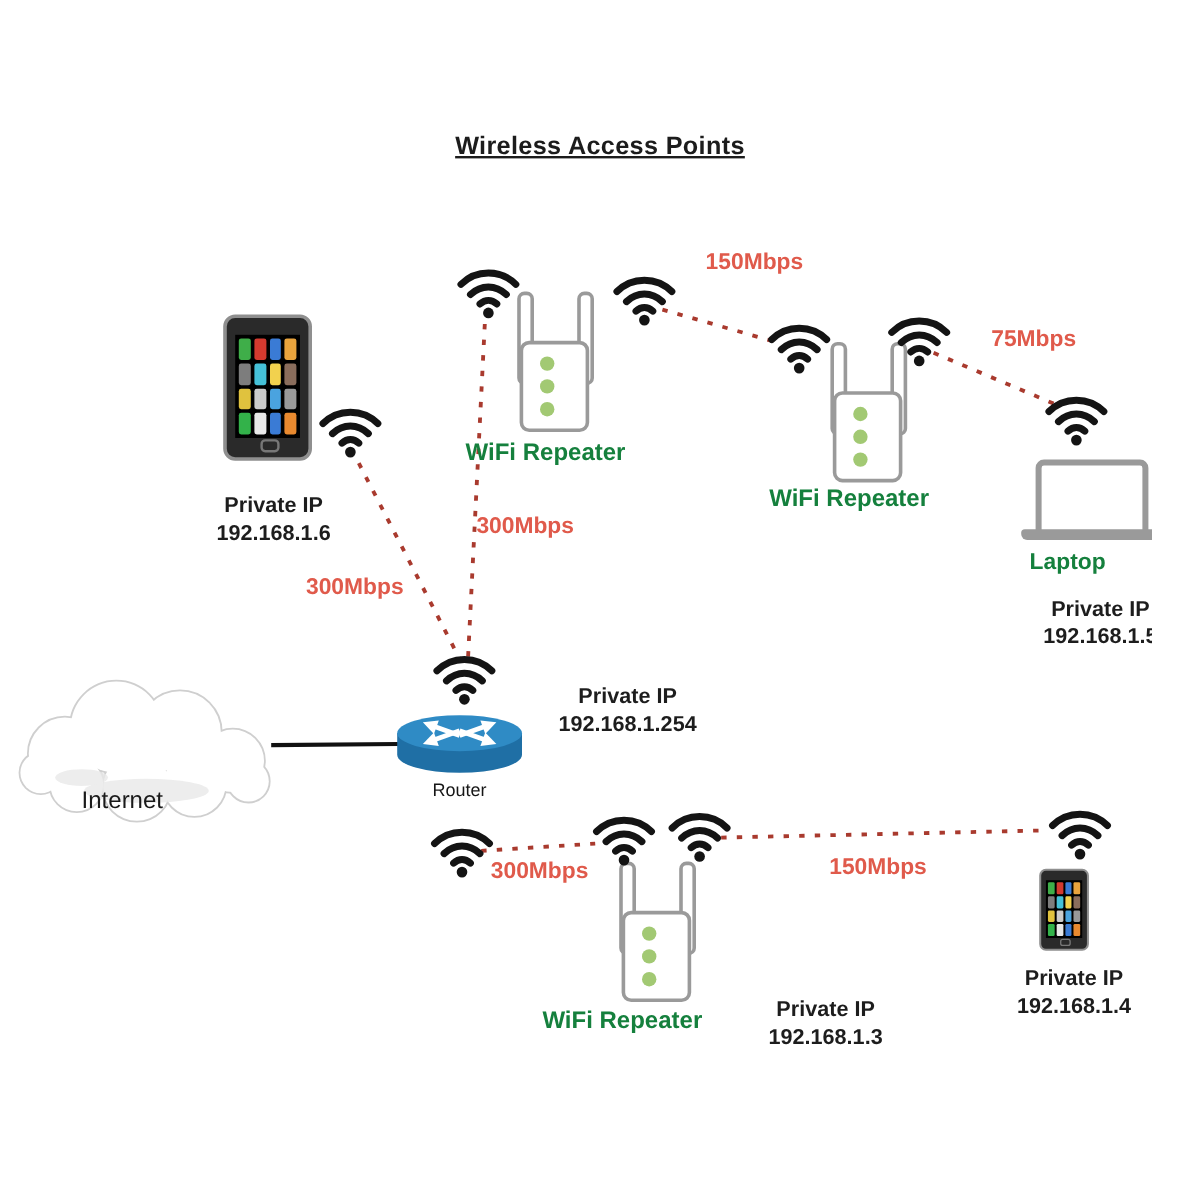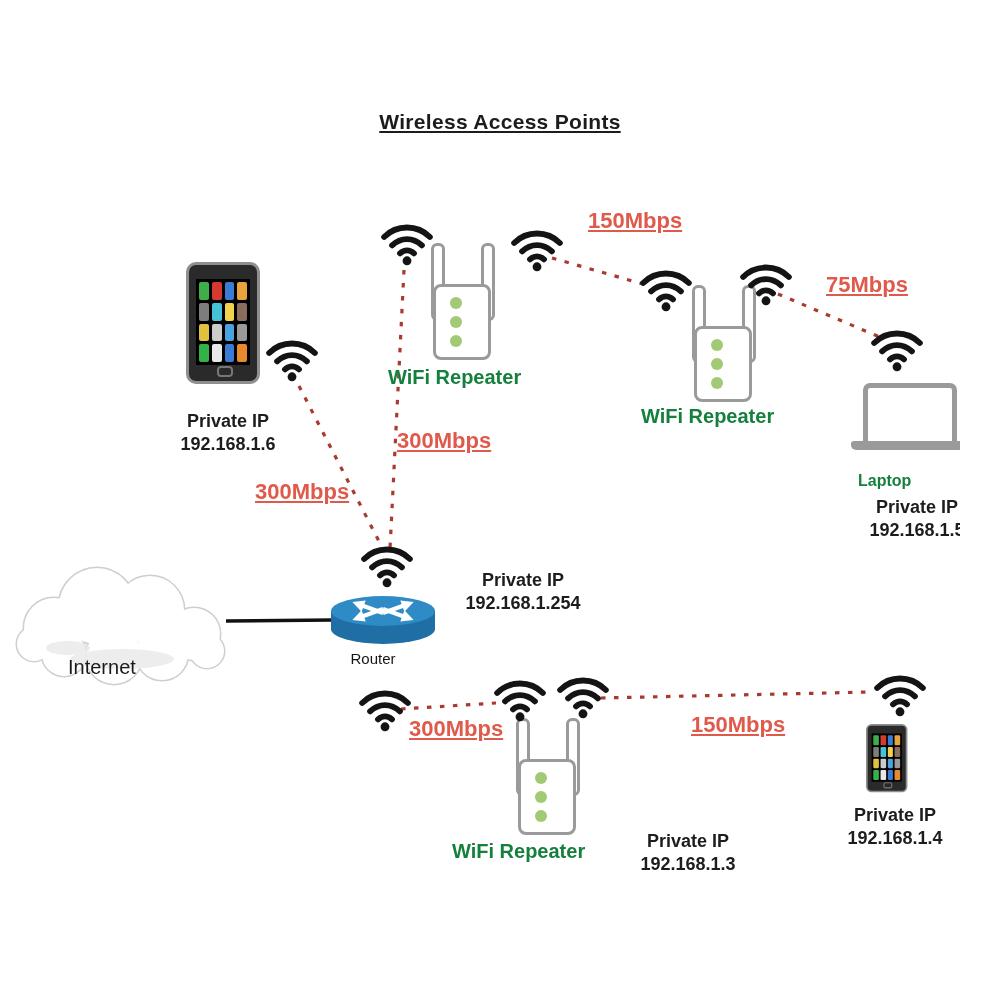--- a/index.html
+++ b/index.html
@@ -15,21 +15,21 @@
     letter-spacing:.3px;
   }
   .ip-label {
     text-align:center; font-size:18px; font-weight:bold; color:#1d1d1d; line-height:1.3;
     white-space:nowrap;
   }
   .gray-label {
     text-align:left; font-size:20px; font-weight:bold; color:#15803d; white-space:nowrap;
   }
   .speed {
-    font-size:22px; font-weight:bold; color:var(--speed-label,#e05a4b); white-space:nowrap;text-decoration:underline;
+    font-size:19px; font-weight:bold; color:var(--speed-label,#e05a4b); white-space:nowrap;
   }
   .small-label { font-size:15px; color:#151515; text-align:center; }
   .internet-label { font-size:20px; color:#1a1a1a; }
   
   #lines { left:0; top:0; width:1000px; height:1000px; }
   .dash { stroke:var(--link-dash,#a93a2e); stroke-width:3.2; stroke-dasharray:4.5 8.5; fill:none; }
   .wire { stroke:#111; stroke-width:3.5; fill:none; }
   
   .wifi { width:56px; height:47px; }
   .wifi svg { width:100%; height:100%; }
@@ -140,21 +140,21 @@
       <path d="M5 24 L5 42 A52 15 0 0 0 109 42 L109 24" style="fill:var(--router-body,#1f6fa5)"></path>
       <ellipse cx="57" cy="24" rx="52" ry="15" style="fill:var(--router-top,#2f8bc5)"></ellipse>
       <g stroke="#fff" stroke-width="4">
         <line x1="57" y1="26" x2="32" y2="17" marker-end="url(#ah)"></line>
         <line x1="57" y1="22" x2="82" y2="31" marker-end="url(#ah)"></line>
         <line x1="57" y1="22" x2="32" y2="31" marker-end="url(#ah)"></line>
         <line x1="57" y1="26" x2="82" y2="17" marker-end="url(#ah)"></line>
       </g>
     </svg>
   </div>
-  <div class="abs small-label" style="left:320px;top:650px;width:106px;">Router</div>
+  <div class="abs small-label" style="left:330px;top:650px;width:106px;">Router</div>
 
   <div class="abs ip-label" style="left:438px;top:569px;width:170px;">
     <div>Private IP</div>
     <div>192.168.1.254</div>
   </div>
 
   <div class="abs phone" style="left:186px;top:262px;">
     <div class="screen">
       <span class="app" style="background:#3fae49"></span>
         <span class="app" style="background:#d43a2f"></span>
@@ -199,21 +199,21 @@
       <span class="led"></span>
       <span class="led"></span>
     </div>
   </div>
   <div class="abs gray-label" style="left:641px;top:405px;width:165px;">WiFi Repeater</div>
 
   <div class="abs laptop" style="left:851px;top:383px;">
     <div class="lap-screen"></div>
     <div class="lap-base"></div>
   </div>
-  <div class="abs gray-label" style="left:858px;top:472px;width:100px;font-size:16px;">Laptop</div>
+  <div class="abs gray-label" style="left:858px;top:458px;width:100px;font-size:19px;">Laptop</div>
   <div class="abs ip-label" style="left:837px;top:496px;width:160px;">
     <div>Private IP</div>
     <div>192.168.1.5</div>
   </div>
 
   <div class="abs repeater" style="left:508px;top:718px;">
     <div class="ant ant-l"></div>
     <div class="ant ant-r"></div>
     <div class="rep-body">
       <span class="led"></span>

